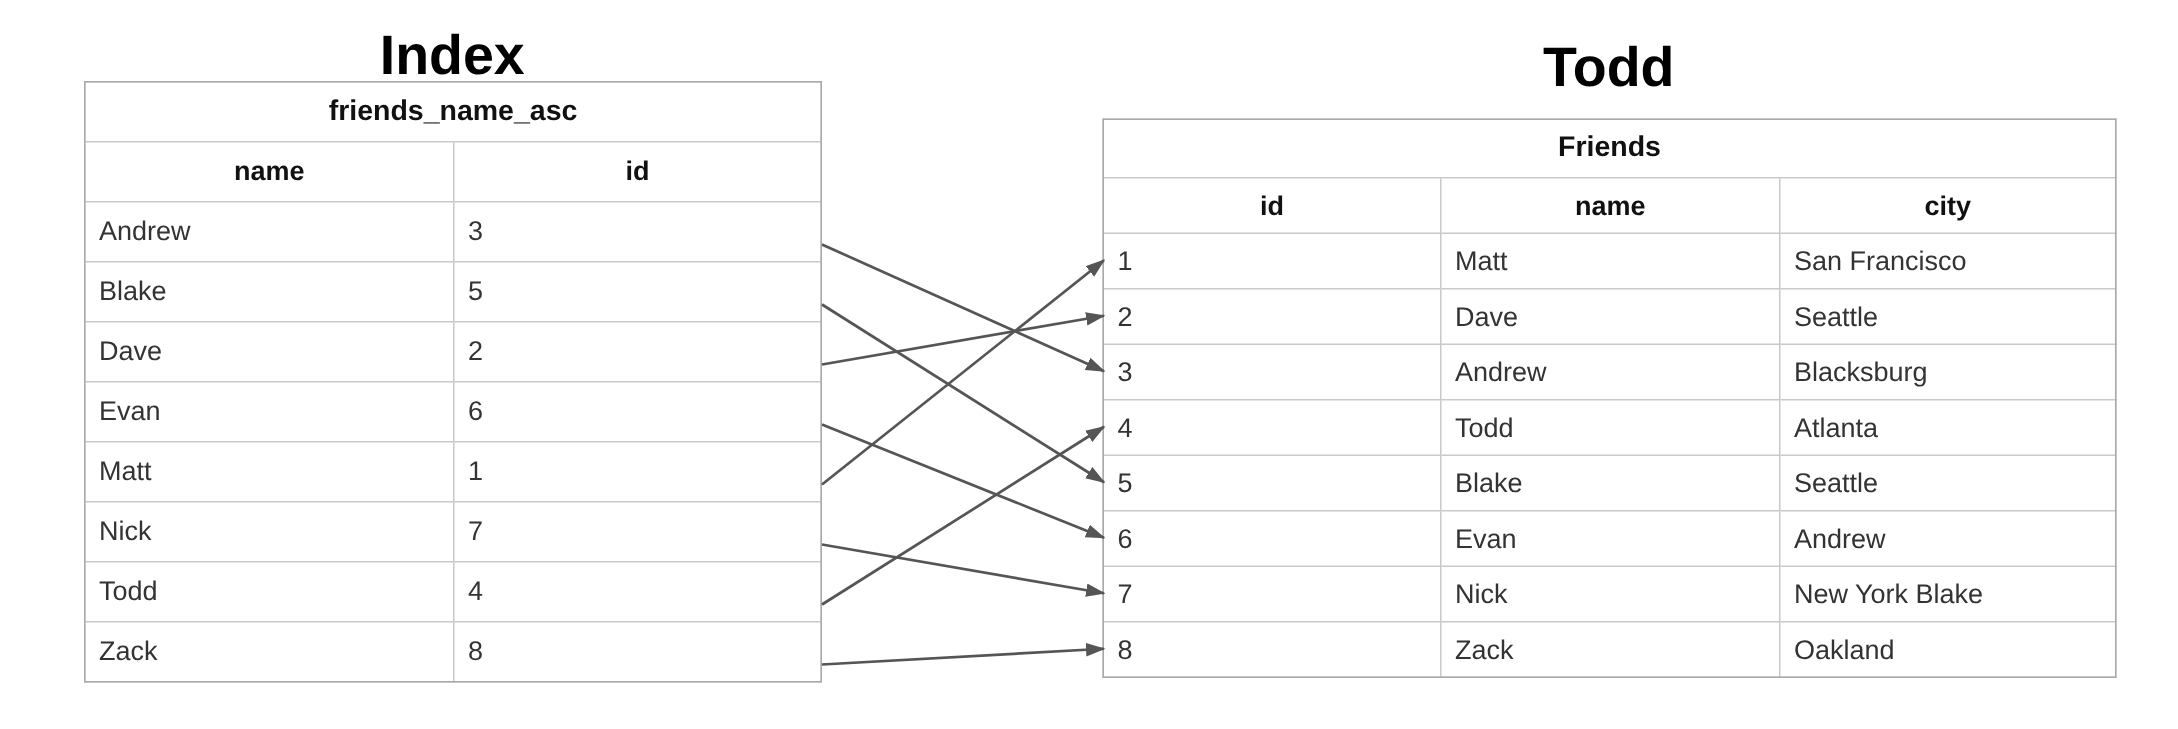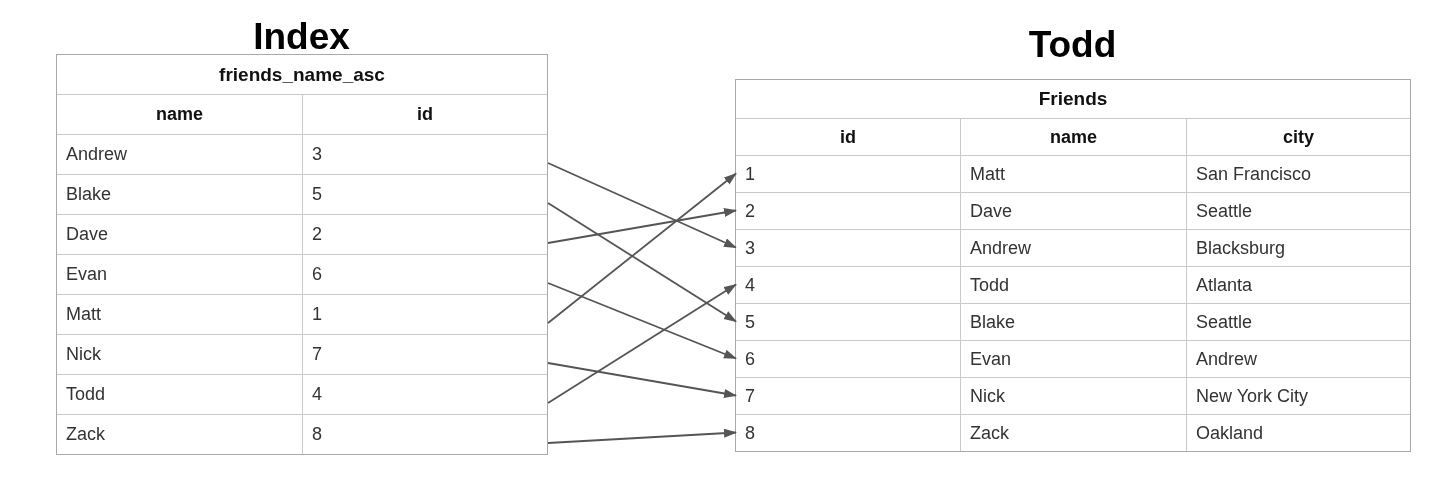--- a/index.html
+++ b/index.html
@@ -173,21 +173,21 @@
           <td>Seattle</td>
         </tr>
         <tr>
           <td>6</td>
           <td>Evan</td>
           <td>Andrew</td>
         </tr>
         <tr>
           <td>7</td>
           <td>Nick</td>
-          <td>New York City</td>
+          <td>New York Blake</td>
         </tr>
         <tr>
           <td>8</td>
           <td>Zack</td>
           <td>Oakland</td>
         </tr>
       </tbody>
   </table>
 
   <svg id="arrows-layer" xmlns="http://www.w3.org/2000/svg" viewBox="0 0 1452 486">

